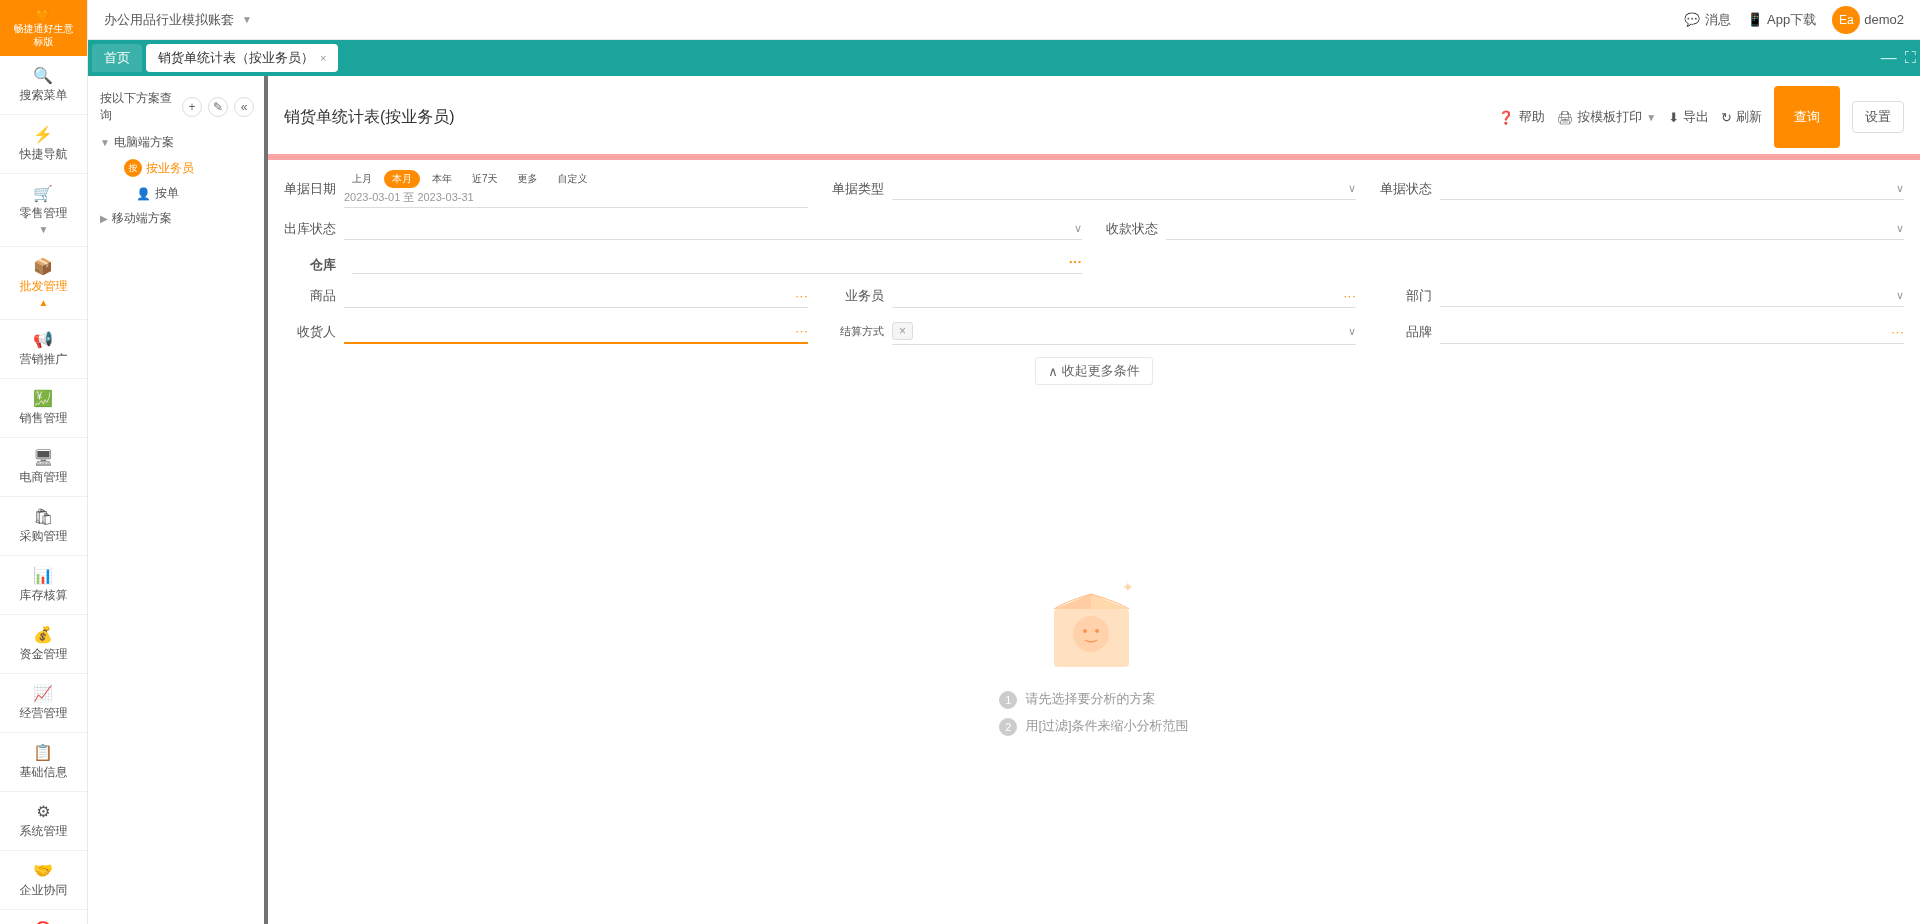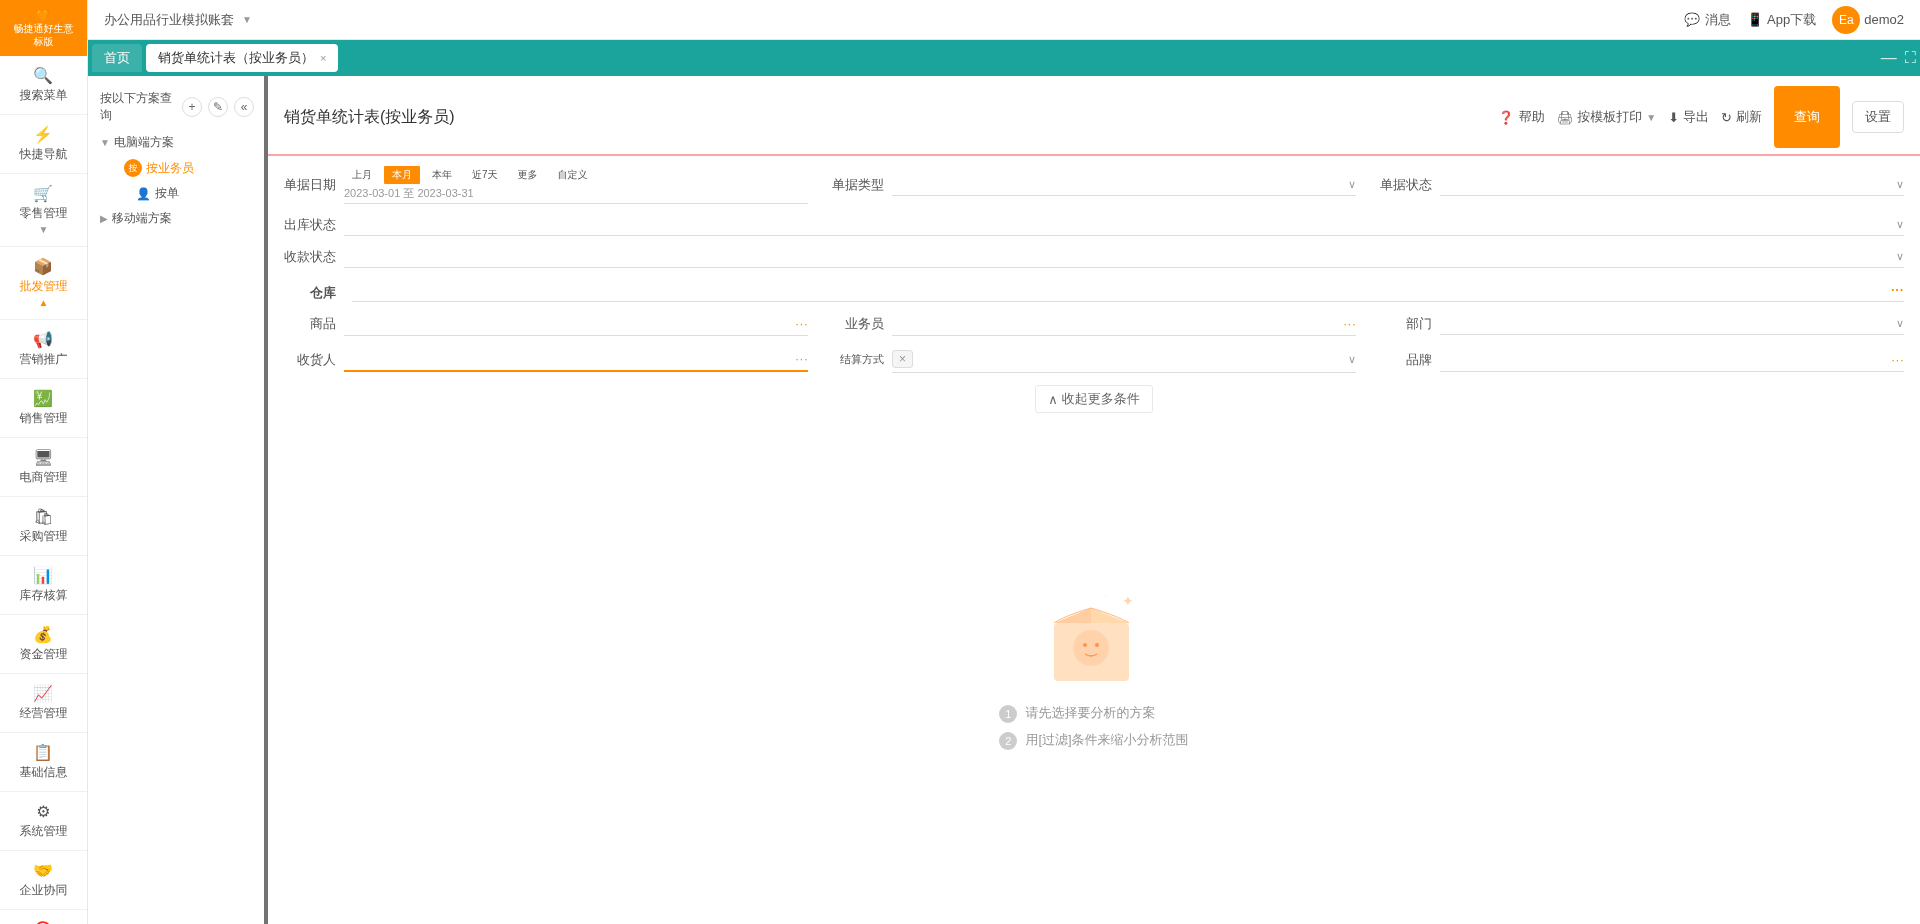--- a/index.html
+++ b/index.html
@@ -48,21 +48,21 @@
     .tree-child-circle { width: 18px; height: 18px; border-radius: 50%; background: #ff8c00; color: #fff; display: flex; align-items: center; justify-content: center; font-size: 10px; }
     .tree-sub-child { padding: 4px 8px 4px 36px; cursor: pointer; display: flex; align-items: center; gap: 4px; font-size: 12px; color: #555; }
 
     
     .right-main { flex: 1; display: flex; flex-direction: column; overflow: hidden; }
     .page-title { font-size: 16px; font-weight: 500; color: #333; }
     .page-action { display: flex; align-items: center; gap: 4px; color: #555; font-size: 13px; cursor: pointer; }
     .btn-query { background: #ff8c00; color: #fff; border: none; padding: 22px 20px; border-radius: 4px; cursor: pointer; font-size: 13px; }
     .btn-setting { background: #fff; color: #555; border: 1px solid #ddd; padding: 6px 12px; border-radius: 4px; cursor: pointer; font-size: 13px; }
     .date-tab { padding: 2px 8px; border-radius: 3px; cursor: pointer; font-size: 10px; color: #555; }
-    .date-tab.active { background: #ff8c00; color: #fff; border-radius: 1px; }
+    .date-tab.active { background: #ff8c00; color: #fff; border-radius: 10px; }
     .collapse-btn { display: flex; align-items: center; gap: 4px; color: #666; font-size: 13px; cursor: pointer; border: 1px solid #e8e8e8; border-radius: 3px; padding: 4px 12px; background: #fff; }
 
     
     .empty-state { flex: 1; display: flex; flex-direction: column; align-items: center; justify-content: center; padding: 40px; }
     .empty-illustration { width: 120px; height: 100px; margin-bottom: 16px; position: relative; }
     .empty-steps { text-align: left; }
     .empty-step { display: flex; align-items: flex-start; gap: 8px; margin-bottom: 8px; color: #999; font-size: 13px; }
     .step-num { width: 18px; height: 18px; border-radius: 50%; background: #ccc; color: #fff; display: flex; align-items: center; justify-content: center; font-size: 11px; flex-shrink: 0; margin-top: 1px; }
   </style>
 </head>
@@ -201,21 +201,21 @@
         </div>
       </div>
       <div class="tree-item">
         <span class="tree-icon">▶</span>
         <span>移动端方案</span>
       </div>
     </div>
 
     <div class="right-main">
 
-      <div style="padding: 10px 16px 6px; display:flex; align-items:center; justify-content:space-between; border-bottom:2px solid #fca5a5; flex-shrink:0;">
+      <div style="padding: 10px 16px 6px; display:flex; align-items:center; justify-content:space-between; border-bottom:6px solid #fca5a5; flex-shrink:0;">
         <div class="page-title">销货单统计表(按业务员)</div>
         <div style="display:flex; align-items:center; gap:12px;">
           <div class="page-action">
             <span>❓</span>
             <span>帮助</span>
           </div>
           <div class="page-action">
             <span>🖨</span>
             <span>按模板打印</span>
             <span style="font-size:10px; color:#999;">▼</span>
@@ -262,21 +262,21 @@
 
           <div style="display:flex; align-items:center; gap:8px;">
             <span style="color:#555; font-size:13px; white-space:nowrap; min-width:52px; text-align:right;">单据状态</span>
             <div style="flex:1; display:flex; align-items:center; justify-content:space-between; border-bottom:1px solid #ddd; padding:4px 0; cursor:pointer;">
               <span style="color:#ccc; font-size:13px;"></span>
               <span style="color:#999; font-size:11px;">∨</span>
             </div>
           </div>
         </div>
 
-        <div style="display:grid; grid-template-columns:1fr; gap:10px 24px; margin-bottom:10px; align-items:center;">
+        <div style="display:grid; grid-template-columns:1fr 1fr; gap:10px 24px; margin-bottom:10px; align-items:center;">
           <div style="display:flex; align-items:center; gap:8px;">
             <span style="color:#555; font-size:13px; white-space:nowrap; min-width:52px; text-align:right;">出库状态</span>
             <div style="flex:1; display:flex; align-items:center; justify-content:space-between; border-bottom:1px solid #ddd; padding:4px 0; cursor:pointer;">
               <span style="color:#ccc; font-size:13px;"></span>
               <span style="color:#999; font-size:11px;">∨</span>
             </div>
           </div>
           <div style="display:flex; align-items:center; gap:8px;">
             <span style="color:#555; font-size:13px; white-space:nowrap; min-width:52px; text-align:right;">收款状态</span>
             <div style="flex:1; display:flex; align-items:center; justify-content:space-between; border-bottom:1px solid #ddd; padding:4px 0; cursor:pointer;">

